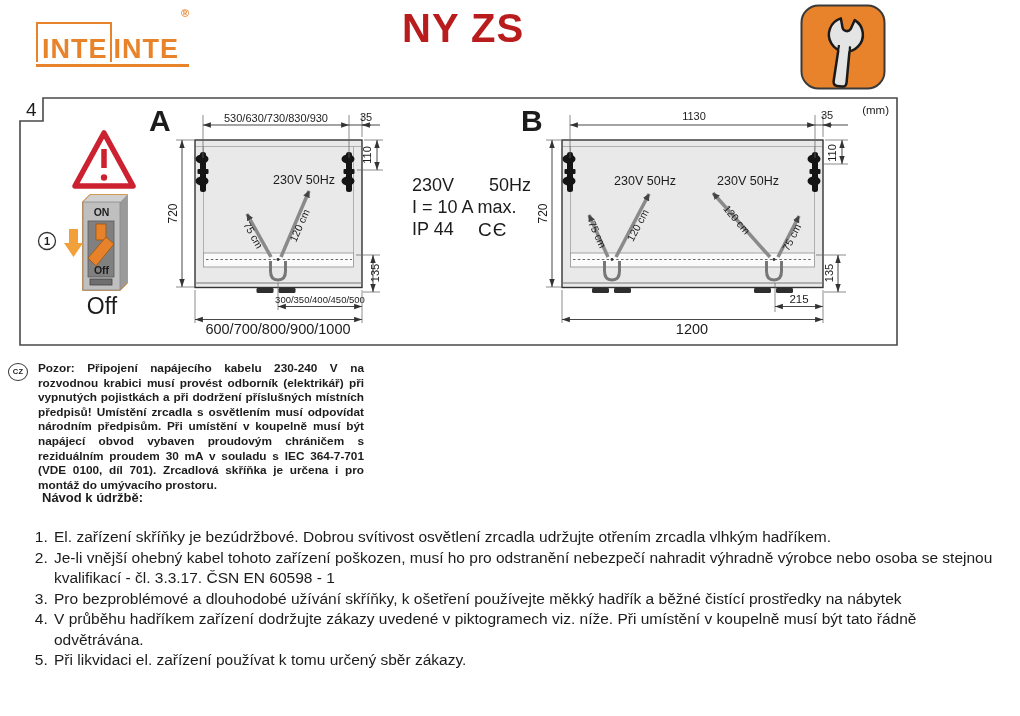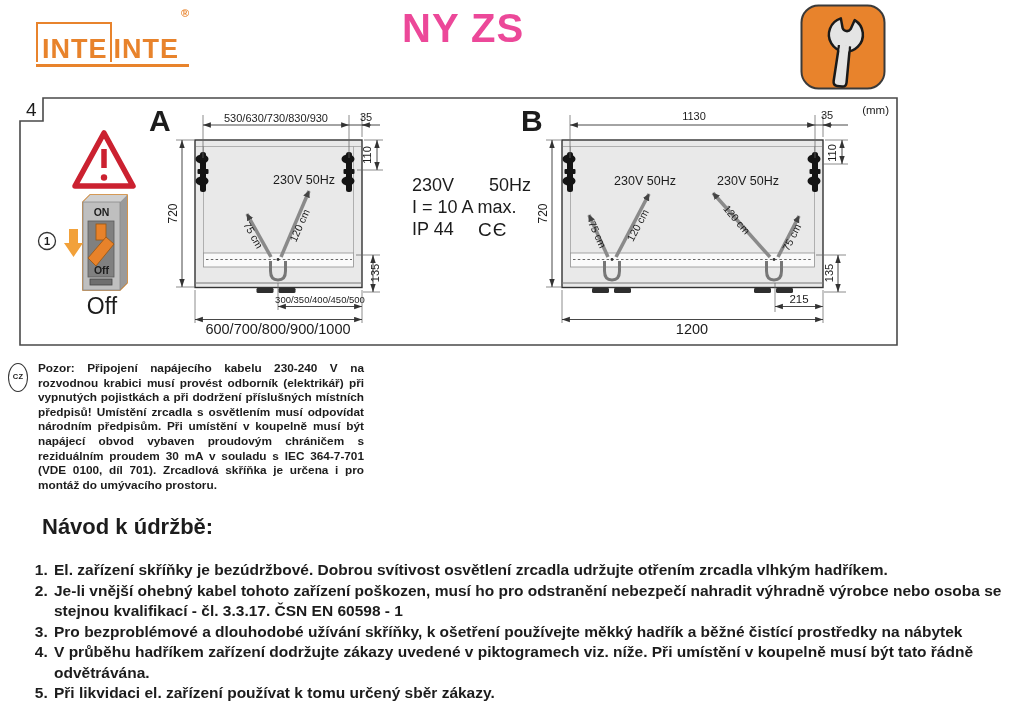--- a/index.html
+++ b/index.html
@@ -13,46 +13,46 @@
         font-family:"Liberation Sans",sans-serif;color:var(--ink);}
 
   
   .logo{position:absolute;left:36px;top:8px;display:flex;align-items:flex-end;
         border-bottom:3px solid var(--orange);padding-bottom:2px;color:var(--orange);font-weight:bold;}
   .logo-inte{border:2.5px solid var(--orange);border-bottom:none;padding:13px 2px 0 4px;
              font-size:27px;line-height:25px;letter-spacing:1px;margin-top:14px;}
   .logo-door{font-size:27px;line-height:25px;padding-left:2px;letter-spacing:1px;}
   .logo-reg{font-size:11px;align-self:flex-start;margin-left:2px;line-height:10px;}
   .title{position:absolute;left:402px;top:6px;font-size:40px;font-weight:bold;
-         letter-spacing:1px;color:#ec4899;}
+         letter-spacing:1px;color:#b91c1c;}
   .wrench{position:absolute;left:799px;top:3px;width:88px;height:88px;}
 
   
   .diagram{position:absolute;left:0;top:0;width:1020px;height:352px;}
   .diagram text{fill:#1c1c1c;font-family:"Liberation Sans",sans-serif;}
   .dim-line{stroke:#333;stroke-width:0.9;fill:none;}
   .ext-line{stroke:#666;stroke-width:0.75;fill:none;}
   .dim-txt{font-size:11px;}
   .cable{stroke:#8a8a8a;stroke-width:3.5;fill:none;}
   .cable-txt{font-size:10.5px;fill:#333;}
   .power-txt{font-size:12.5px;}
   .total-txt{font-size:14.5px;}
   .spec-txt{font-size:18px;fill:#2a2a2a;}
 
   
   .warning{position:absolute;left:8px;top:361px;width:356px;font-size:11.8px;line-height:14.6px;}
-  .cz-badge{position:absolute;left:0;top:2px;width:20px;height:29px;border:1.3px solid #333;
+  .cz-badge{position:absolute;left:0;top:2px;width:20px;height:18px;border:1.3px solid #333;
             border-radius:50%;font-size:7.5px;font-weight:bold;display:flex;align-items:center;
             justify-content:center;letter-spacing:0.3px;}
   .warning-text{margin:0 0 0 30px;text-align:justify;font-weight:bold;}
 
   
-  .maint-heading{position:absolute;left:42px;top:514px;font-size:22px;font-weight:bold;text-align:right;}
-  .maint-list{position:absolute;left:30px;top:560px;width:990px;margin:0;padding:0 16px 0 22px;
-              font-size:15.5px;line-height:20.5px;font-weight:bold;}
+  .maint-heading{position:absolute;left:42px;top:490px;font-size:13px;font-weight:bold;text-align:right;}
+  .maint-list{position:absolute;left:30px;top:527px;width:990px;margin:0;padding:0 16px 0 22px;
+              font-size:15.5px;line-height:20.5px;}
   .maint-list li{padding-left:2px;}
 </style>
 </head>
 <body>
 
 <div class="page">
 
   <div class="logo">
     <span class="logo-inte">INTE</span>
       <span class="logo-door">INTE</span>

